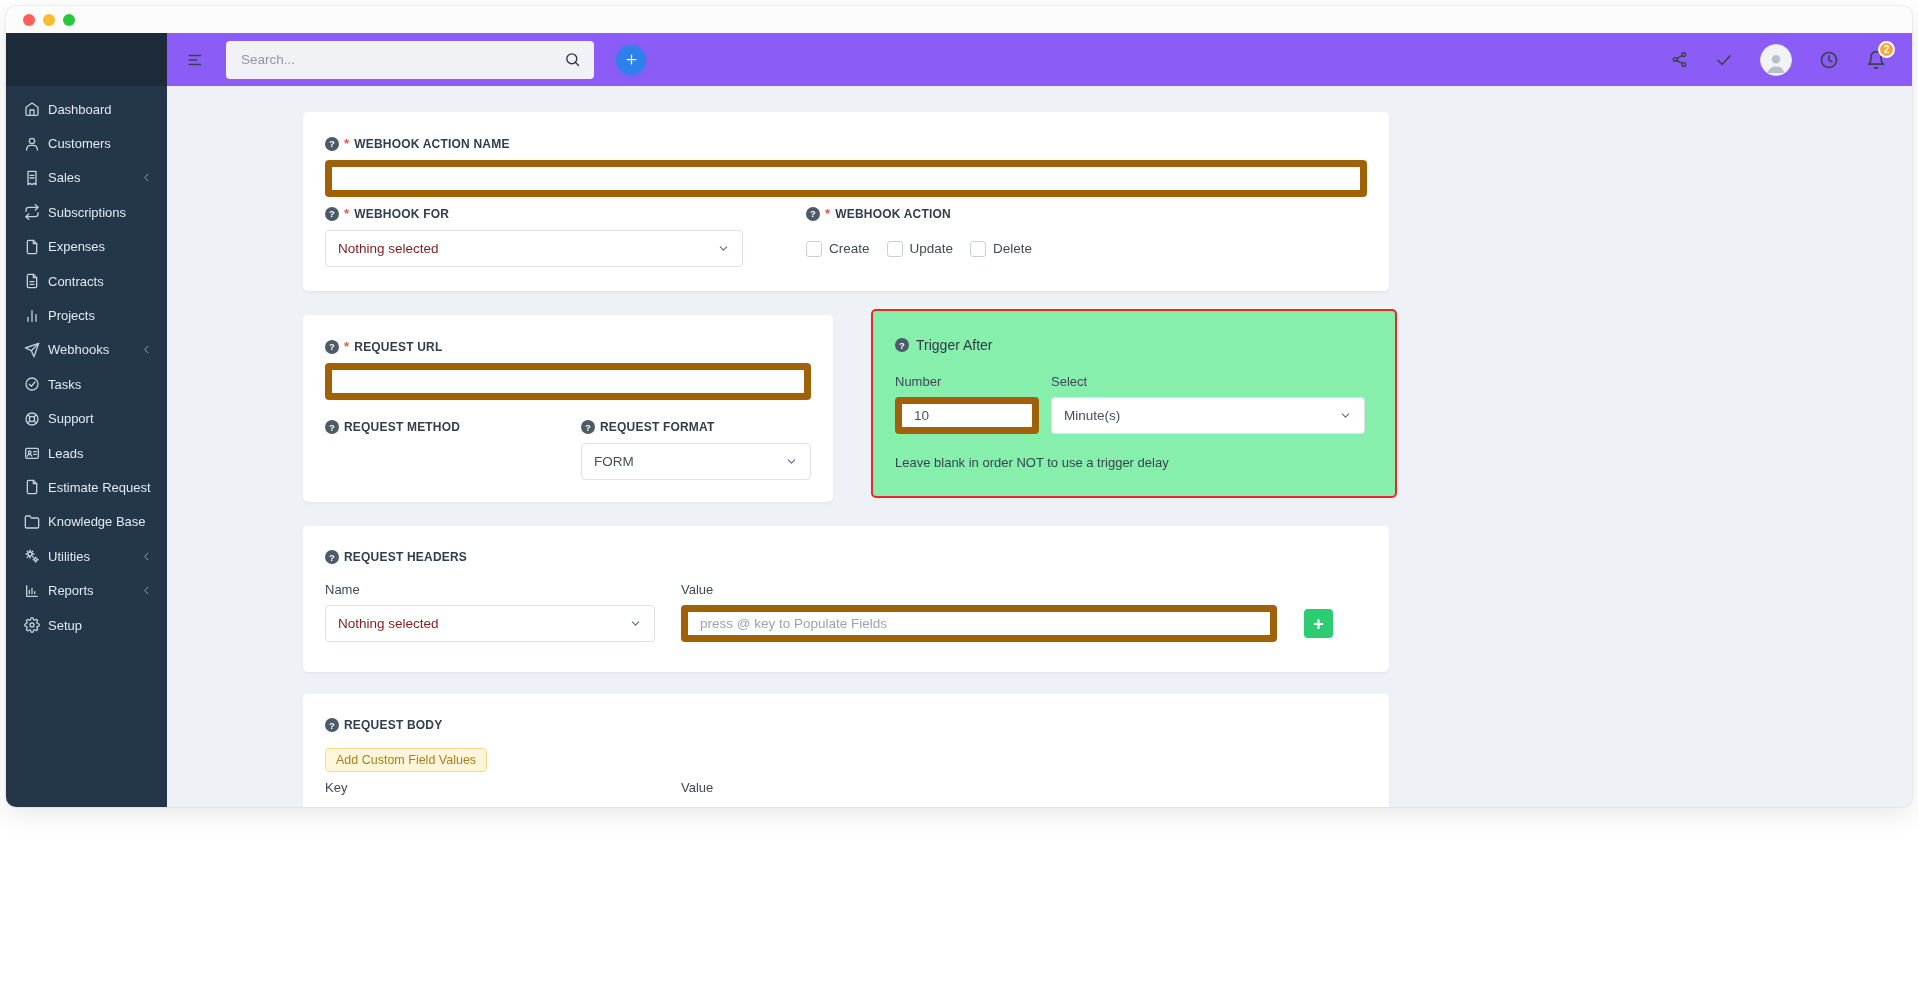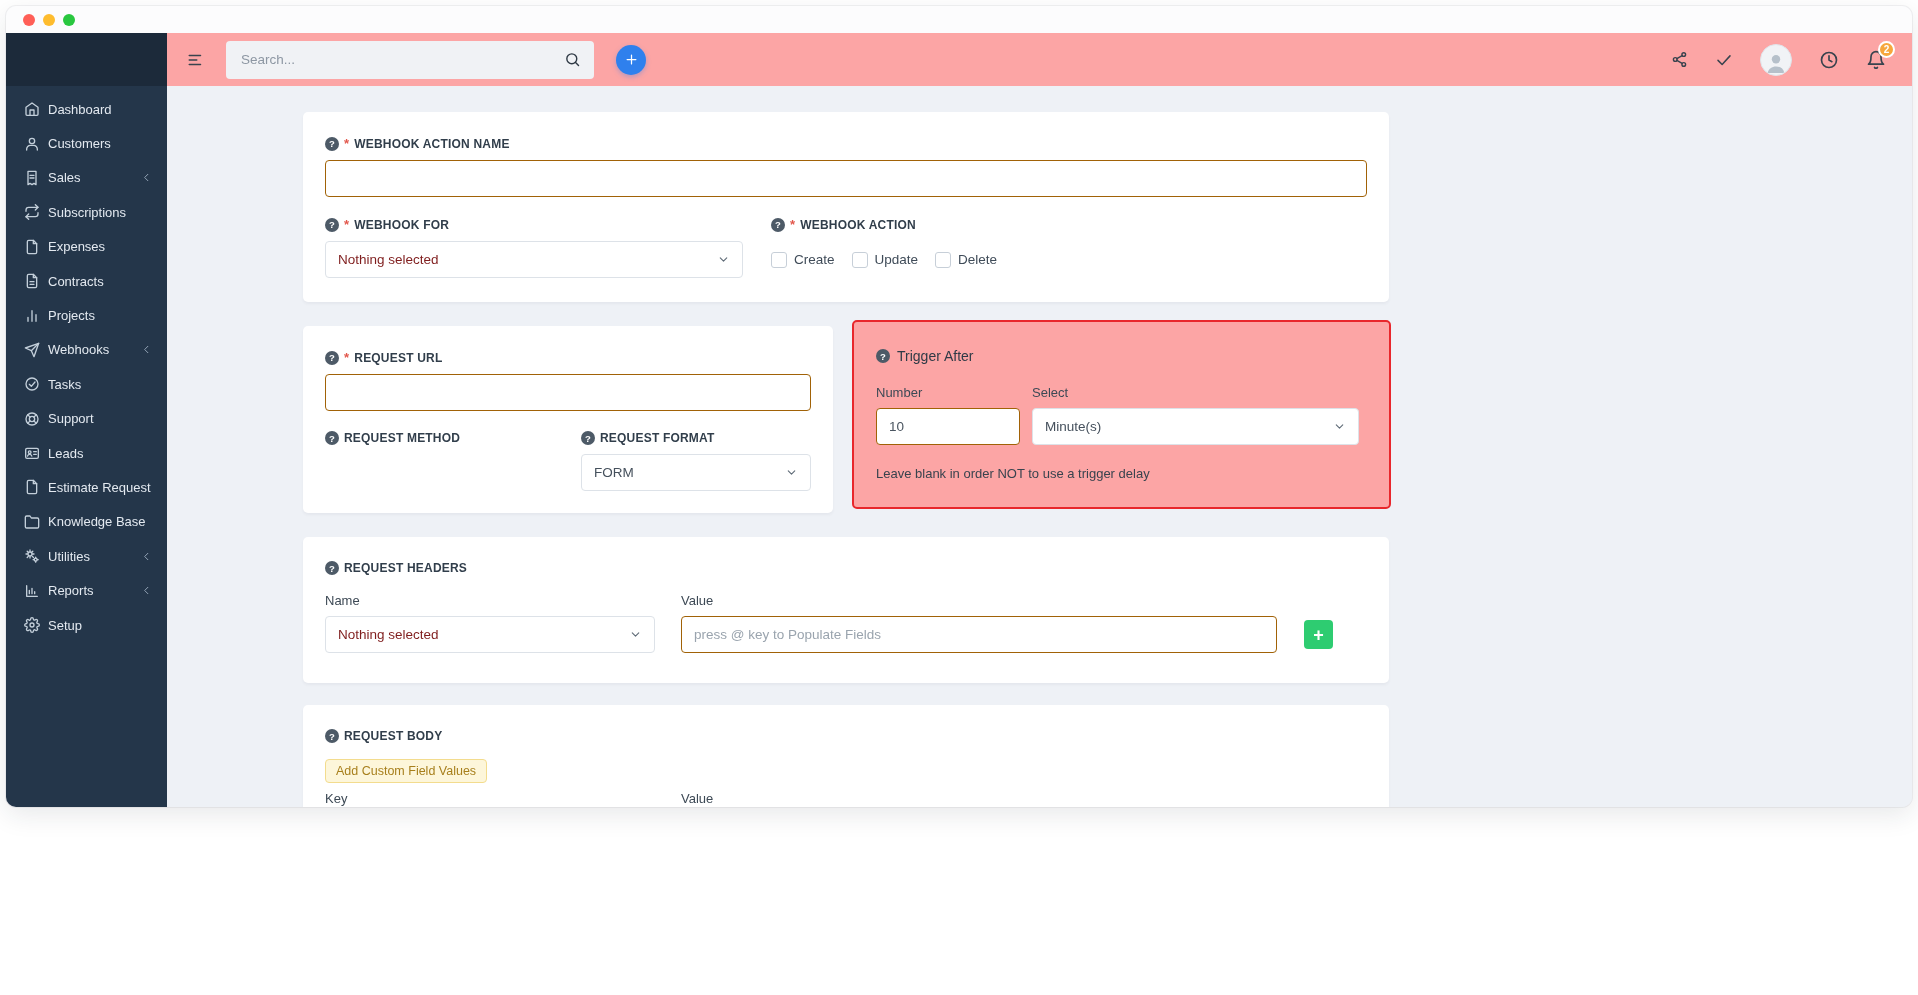--- a/index.html
+++ b/index.html
@@ -23,21 +23,21 @@
   .sidebar-logo{height:53px;background:#1c2a3a;}
   .menu{padding-top:6px;}
   .menu-item{height:34.4px;display:flex;align-items:center;padding:0 15px 0 18px;color:#e3e9f0;font-size:13px;cursor:pointer;}
   .mi-icon{width:16px;height:16px;color:#c3cfda;margin-right:8px;flex-shrink:0;display:inline-flex;}
   .mi-icon svg{width:100%;height:100%;}
   .mi-label{white-space:nowrap;}
   .mi-chevron{margin-left:auto;width:11px;height:11px;color:#9cadbe;display:inline-flex;}
   .mi-chevron svg{width:100%;height:100%;}
   
   .main{flex:1;display:flex;flex-direction:column;min-width:0;}
-  .topbar{height:53px;background:#fca5a5;display:flex;align-items:center;padding:0 26px 0 20px;flex-shrink:0;}
+  .topbar{height:53px;background:#8b5cf6;display:flex;align-items:center;padding:0 26px 0 20px;flex-shrink:0;}
   .tb-icon{width:18px;height:18px;color:#39434e;display:inline-flex;cursor:pointer;}
   .tb-icon svg{width:100%;height:100%;}
   .searchbox{margin-left:21px;width:342px;height:38px;background:#f0f2f5;border-radius:4px;display:flex;align-items:center;padding:0 13px;}
   .searchbox input{flex:1;border:none;background:transparent;outline:none;font-size:13.5px;color:#4a5560;font-family:inherit;}
   .searchbox input::placeholder{color:#8d97a3;}
   .searchbox .tb-icon{width:17px;height:17px;color:#2f3a45;}
   .add-btn{margin-left:22px;width:30px;height:30px;border-radius:50%;background:#2f80ed;color:#fff;display:flex;align-items:center;justify-content:center;cursor:pointer;box-shadow:0 2px 5px rgba(47,128,237,.35);}
   .add-btn svg{width:15px;height:15px;}
   .tb-right{margin-left:auto;display:flex;align-items:center;gap:27px;}
   .avatar{width:30px;height:30px;border-radius:50%;background:#f1f3f6;border:1px solid #dfe4ea;color:#b6c0ca;display:flex;align-items:flex-end;justify-content:center;overflow:hidden;cursor:pointer;}
@@ -47,43 +47,43 @@
   
   .content{flex:1;background:#eef1f6;overflow:hidden;padding:26px 0 0 136px;}
   .container{width:1086px;}
   .card{background:#fff;border-radius:5px;box-shadow:0 2px 3px rgba(50,60,70,.05);}
   .card-pad{padding:24px 22px;}
   .flabel{display:flex;align-items:center;gap:5px;font-size:12px;font-weight:700;color:#313e4b;letter-spacing:.2px;margin-bottom:9px;}
   .help{width:14px;height:14px;border-radius:50%;background:#4d5a67;color:#fff;font-size:9.5px;font-weight:bold;display:inline-flex;align-items:center;justify-content:center;flex-shrink:0;cursor:pointer;}
   .help::before{content:"?";}
   .req{color:#e2574c;font-weight:bold;font-size:13px;}
   .req::before{content:"*";}
-  .tinput{height:37px;border:1px solid #a16207;border-radius:4px;background:#fff;width:100%;padding:0 12px;font-size:13.5px;color:#4a5560;outline:none;box-sizing:border-box;font-family:inherit;}
+  .tinput{height:37px;border:7px solid #a16207;border-radius:4px;background:#fff;width:100%;padding:0 12px;font-size:13.5px;color:#4a5560;outline:none;box-sizing:border-box;font-family:inherit;}
   .tinput::placeholder{color:#9aa4ae;}
   .select{height:37px;border:1px solid #dde2e8;border-radius:4px;background:#fff;display:flex;align-items:center;justify-content:space-between;padding:0 12px;font-size:13.5px;color:#45505c;cursor:pointer;box-sizing:border-box;}
   .select .ph{color:#7f1d1d;}
   .select .chev{width:13px;height:13px;color:#5f6b77;display:inline-flex;}
   .select .chev svg{width:100%;height:100%;}
   .sublabel{font-size:13px;color:#3d4955;margin-bottom:8px;}
   .cb-row{height:37px;display:flex;align-items:center;gap:17px;}
   .cb-item{display:flex;align-items:center;gap:7px;font-size:13.5px;color:#3f4b58;cursor:pointer;}
   .cbx{width:16px;height:16px;border:1px solid #c7cfd8;border-radius:3px;background:#fff;box-sizing:border-box;flex-shrink:0;}
   .plus-btn{width:29px;height:29px;border-radius:4px;background:#2ecc71;color:#fff;font-size:18px;font-weight:bold;display:flex;align-items:center;justify-content:center;cursor:pointer;line-height:1;flex-shrink:0;}
   
   .card1{margin-bottom:24px;}
-  .row2{display:flex;margin-top:20px;}
+  .row2{display:flex;margin-top:9px;gap:35px;}
   .col-for{width:418px;flex-shrink:0;}
   .col-action{margin-left:28px;flex:1;}
   
   .req-row{display:flex;margin-bottom:24px;align-items:flex-start;}
   .card-request{width:530px;flex-shrink:0;}
   .card-request .card-pad{padding:24px 22px 22px;}
   .rq-cols{display:flex;gap:26px;margin-top:20px;}
   .rq-col{width:230px;}
-  .card-trigger{width:539px;box-sizing:border-box;margin:-6px -8px 0 19px;border:2px solid #e8272c;border-radius:5px;background:#fca5a5;padding:26px 30px 14px 22px;box-shadow:none;}
+  .card-trigger{width:539px;box-sizing:border-box;margin:-6px -8px 0 38px;border:2px solid #e8272c;border-radius:5px;background:#86efac;padding:26px 30px 14px 22px;box-shadow:none;}
   .trigger-title{display:flex;align-items:center;gap:7px;font-size:14px;color:#2f3a46;}
   .trigger-cols{display:flex;gap:12px;margin-top:21px;}
   .tg-col-num{width:144px;flex-shrink:0;}
   .tg-col-sel{flex:1;}
   .trigger-hint{margin-top:21px;font-size:13px;color:#39434e;padding-bottom:12px;}
   
   .card-headers{margin-bottom:22px;}
   .card-headers .card-pad{padding:24px 22px 30px;margin-top:9px;}
   .kv-row{display:flex;align-items:flex-end;margin-top:18px;}
   .kv-name{width:330px;flex-shrink:0;}

